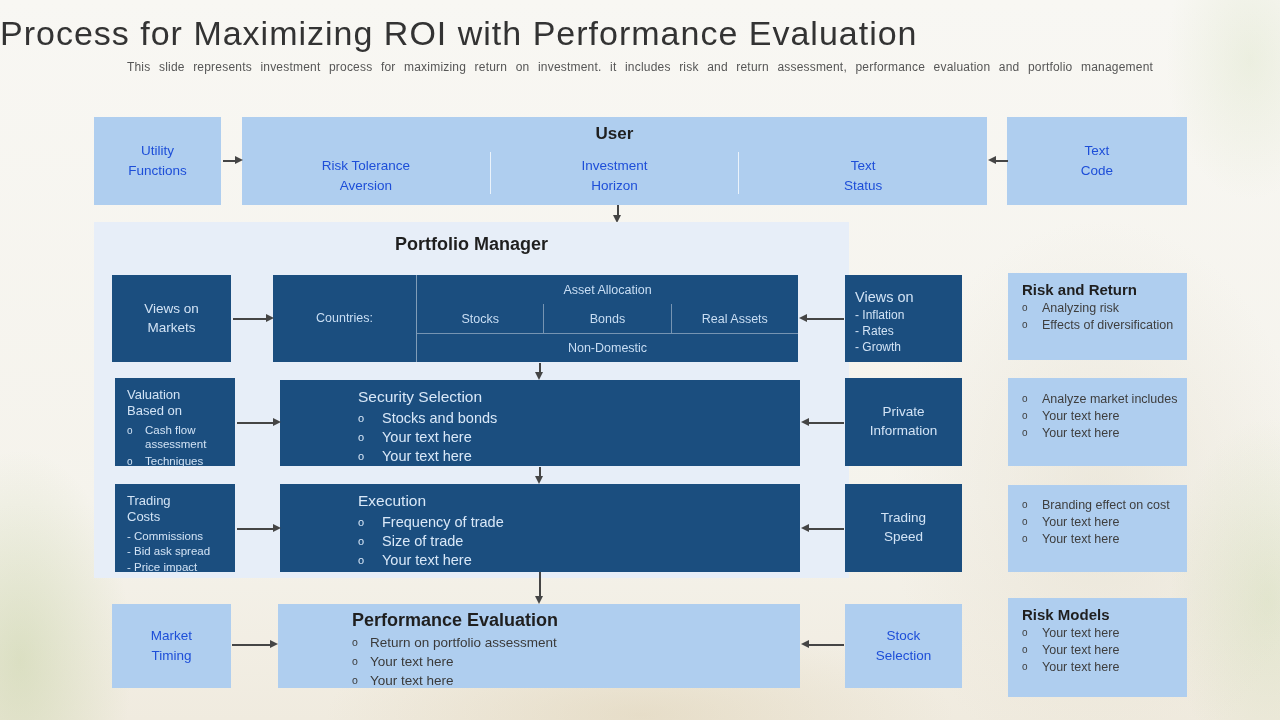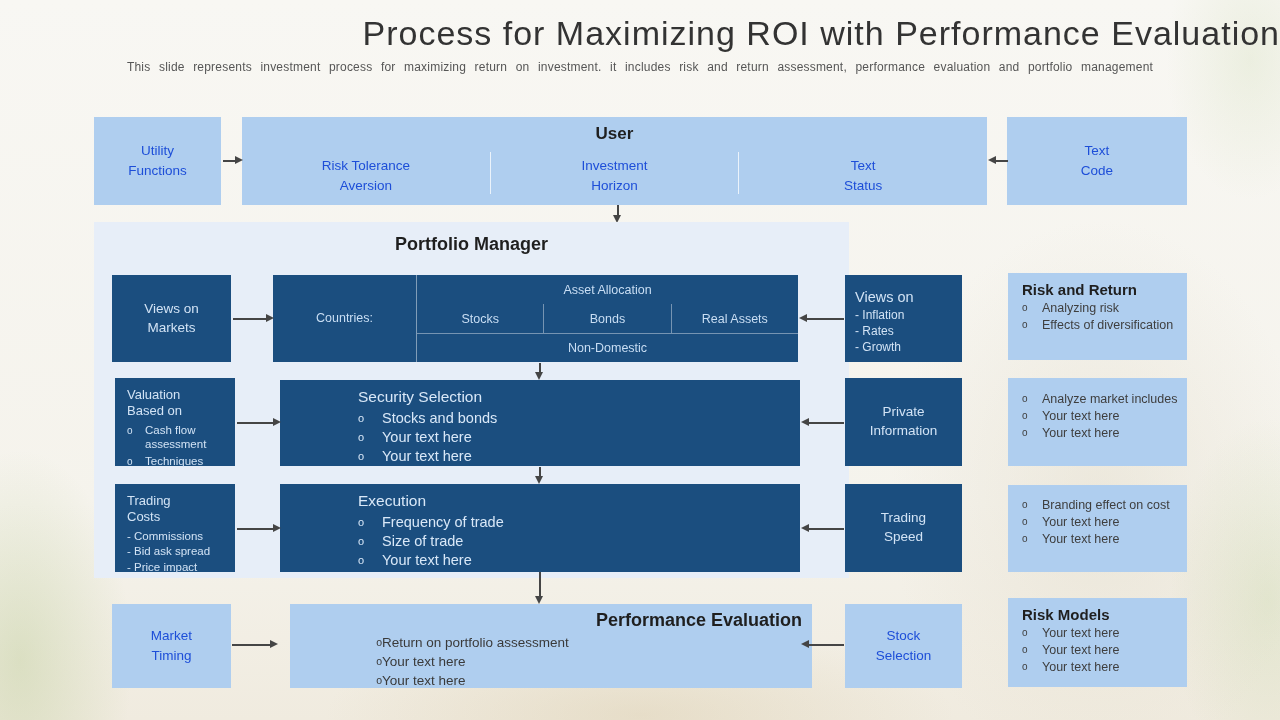--- a/index.html
+++ b/index.html
@@ -16,21 +16,21 @@
       radial-gradient(ellipse 140px 260px at 1268px 600px, rgba(170,195,125,0.22), rgba(170,195,125,0) 70%),
       radial-gradient(ellipse 120px 200px at 1250px 60px, rgba(200,215,170,0.25), rgba(200,215,170,0) 70%),
       radial-gradient(ellipse 420px 120px at 640px 715px, rgba(205,185,140,0.28), rgba(205,185,140,0) 75%),
       radial-gradient(ellipse 300px 400px at 1100px 500px, rgba(225,218,200,0.45), rgba(225,218,200,0) 70%),
       linear-gradient(180deg,#f8f7f3 0%, #f5f3ec 70%, #f0ebdf 100%);
   }
   .abs{position:absolute;box-sizing:border-box;}
 
   
   .title{
-    left:0;top:14px;width:1280px;text-align:right;
+    left:0;top:14px;width:1280px;text-align:left;
     font-size:34px;color:#333333;letter-spacing:1px;font-weight:400;
   }
   .subtitle{
     left:0;top:60px;width:1280px;text-align:center;
     font-size:12px;color:#565656;word-spacing:5px;letter-spacing:.2px;
   }
 
   
   .light{background:#afceef;}
   .dark{background:#1b4e7f;}
@@ -250,21 +250,21 @@
   <div class="arw v d" style="left:539px;top:467px;height:9px;"></div>
   <div class="arw h r" style="left:237px;top:528px;width:36px;"></div>
   <div class="arw h l" style="left:809px;top:528px;width:35px;"></div>
   <div class="arw v d" style="left:539px;top:572px;height:24px;"></div>
 
   <div class="abs light center-label lt-text pre" style="left:112px;top:604px;width:119px;height:84px;">
     <span class="pre">Market
 Timing</span>
   </div>
 
-  <div class="abs light perf" style="left:290px;top:604px;width:522px;height:84px;text-align:right;">
+  <div class="abs light perf" style="left:278px;top:604px;width:522px;height:84px;">
     <div class="perf-title big-head">Performance Evaluation</div>
     <div class="pb">
       <span class="mk">o</span>
       <span class="tx">Return on portfolio assessment</span>
     </div>
     <div class="pb">
       <span class="mk">o</span>
       <span class="tx">Your text here</span>
     </div>
     <div class="pb">
@@ -316,21 +316,21 @@
     <div class="pb">
       <span class="mk">o</span>
       <span class="tx">Your text here</span>
     </div>
     <div class="pb">
       <span class="mk">o</span>
       <span class="tx">Your text here</span>
     </div>
   </div>
 
-  <div class="abs light rc" style="left:1008px;top:598px;width:179px;height:89px;">
+  <div class="abs light rc" style="left:1008px;top:598px;width:179px;height:99px;">
     <div class="rc-title big-head">Risk Models</div>
     <div class="pb">
       <span class="mk">o</span>
       <span class="tx">Your text here</span>
     </div>
     <div class="pb">
       <span class="mk">o</span>
       <span class="tx">Your text here</span>
     </div>
     <div class="pb">

